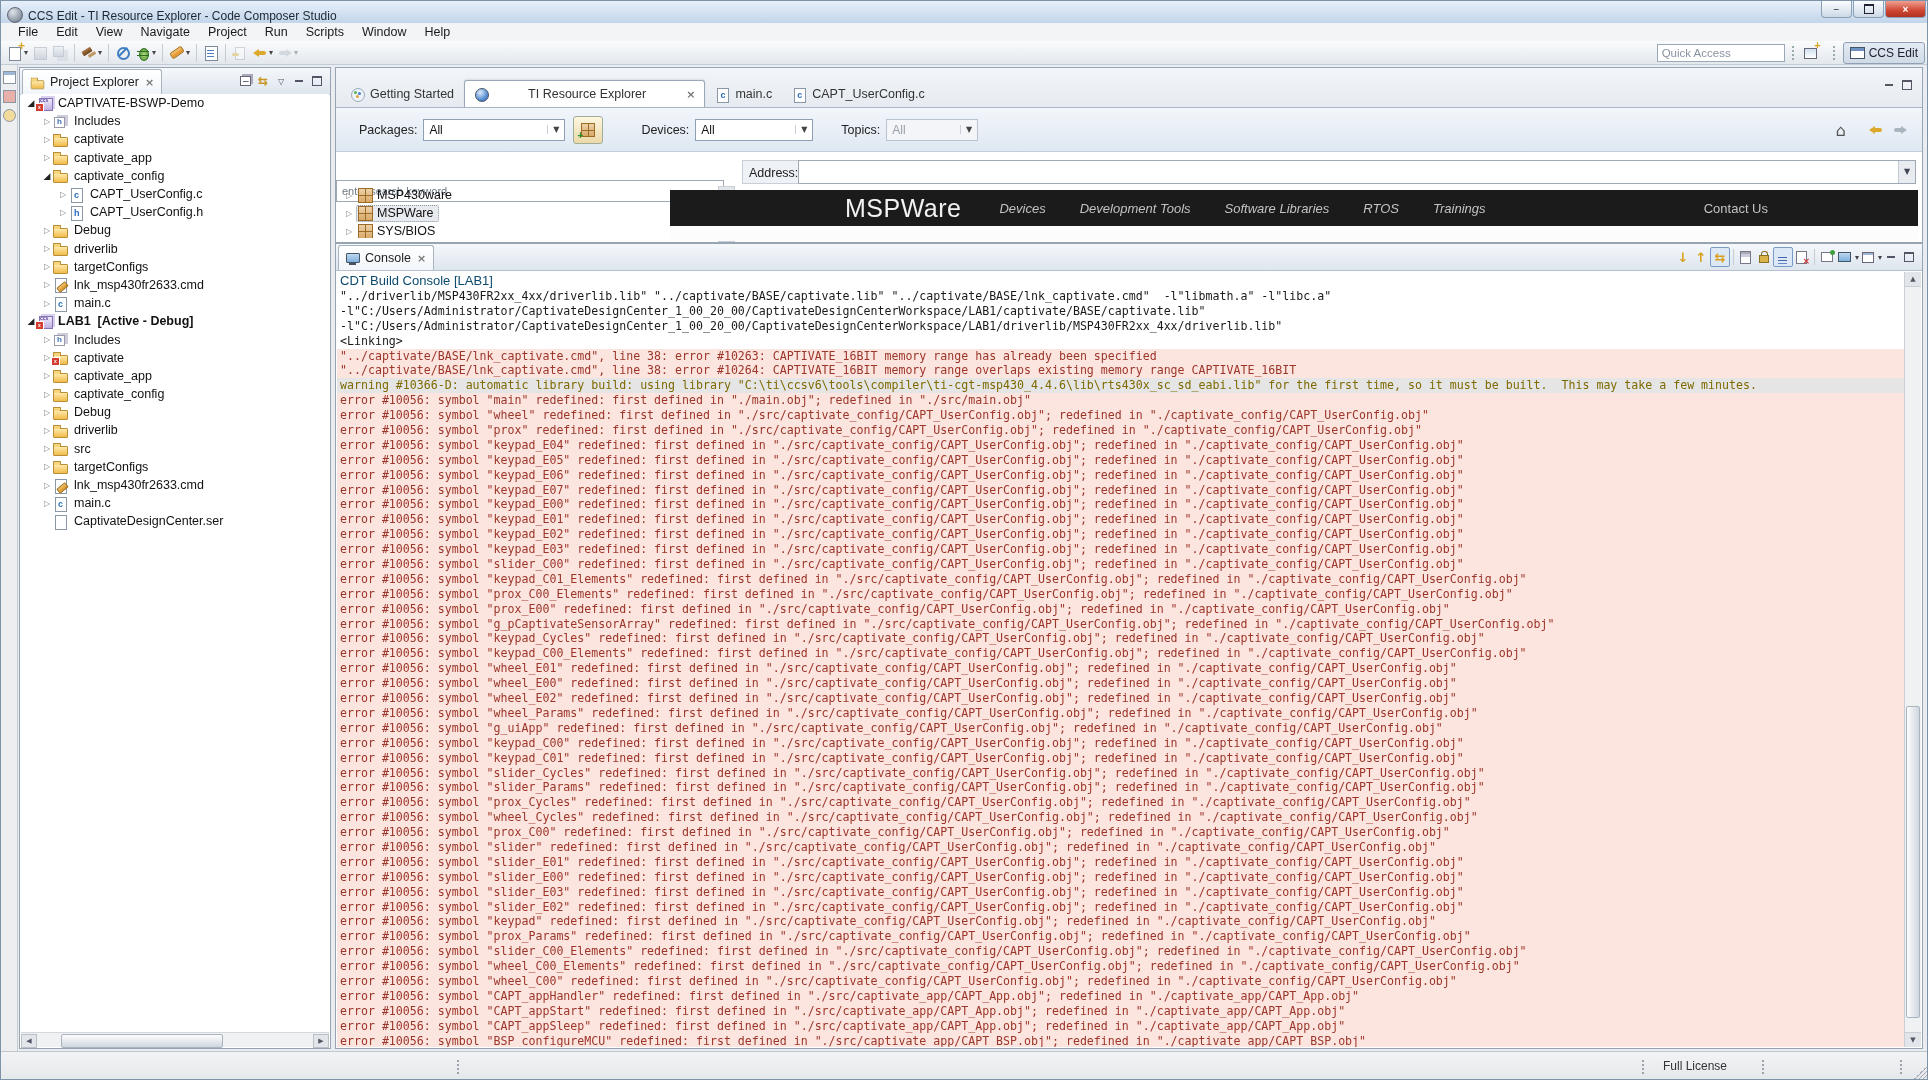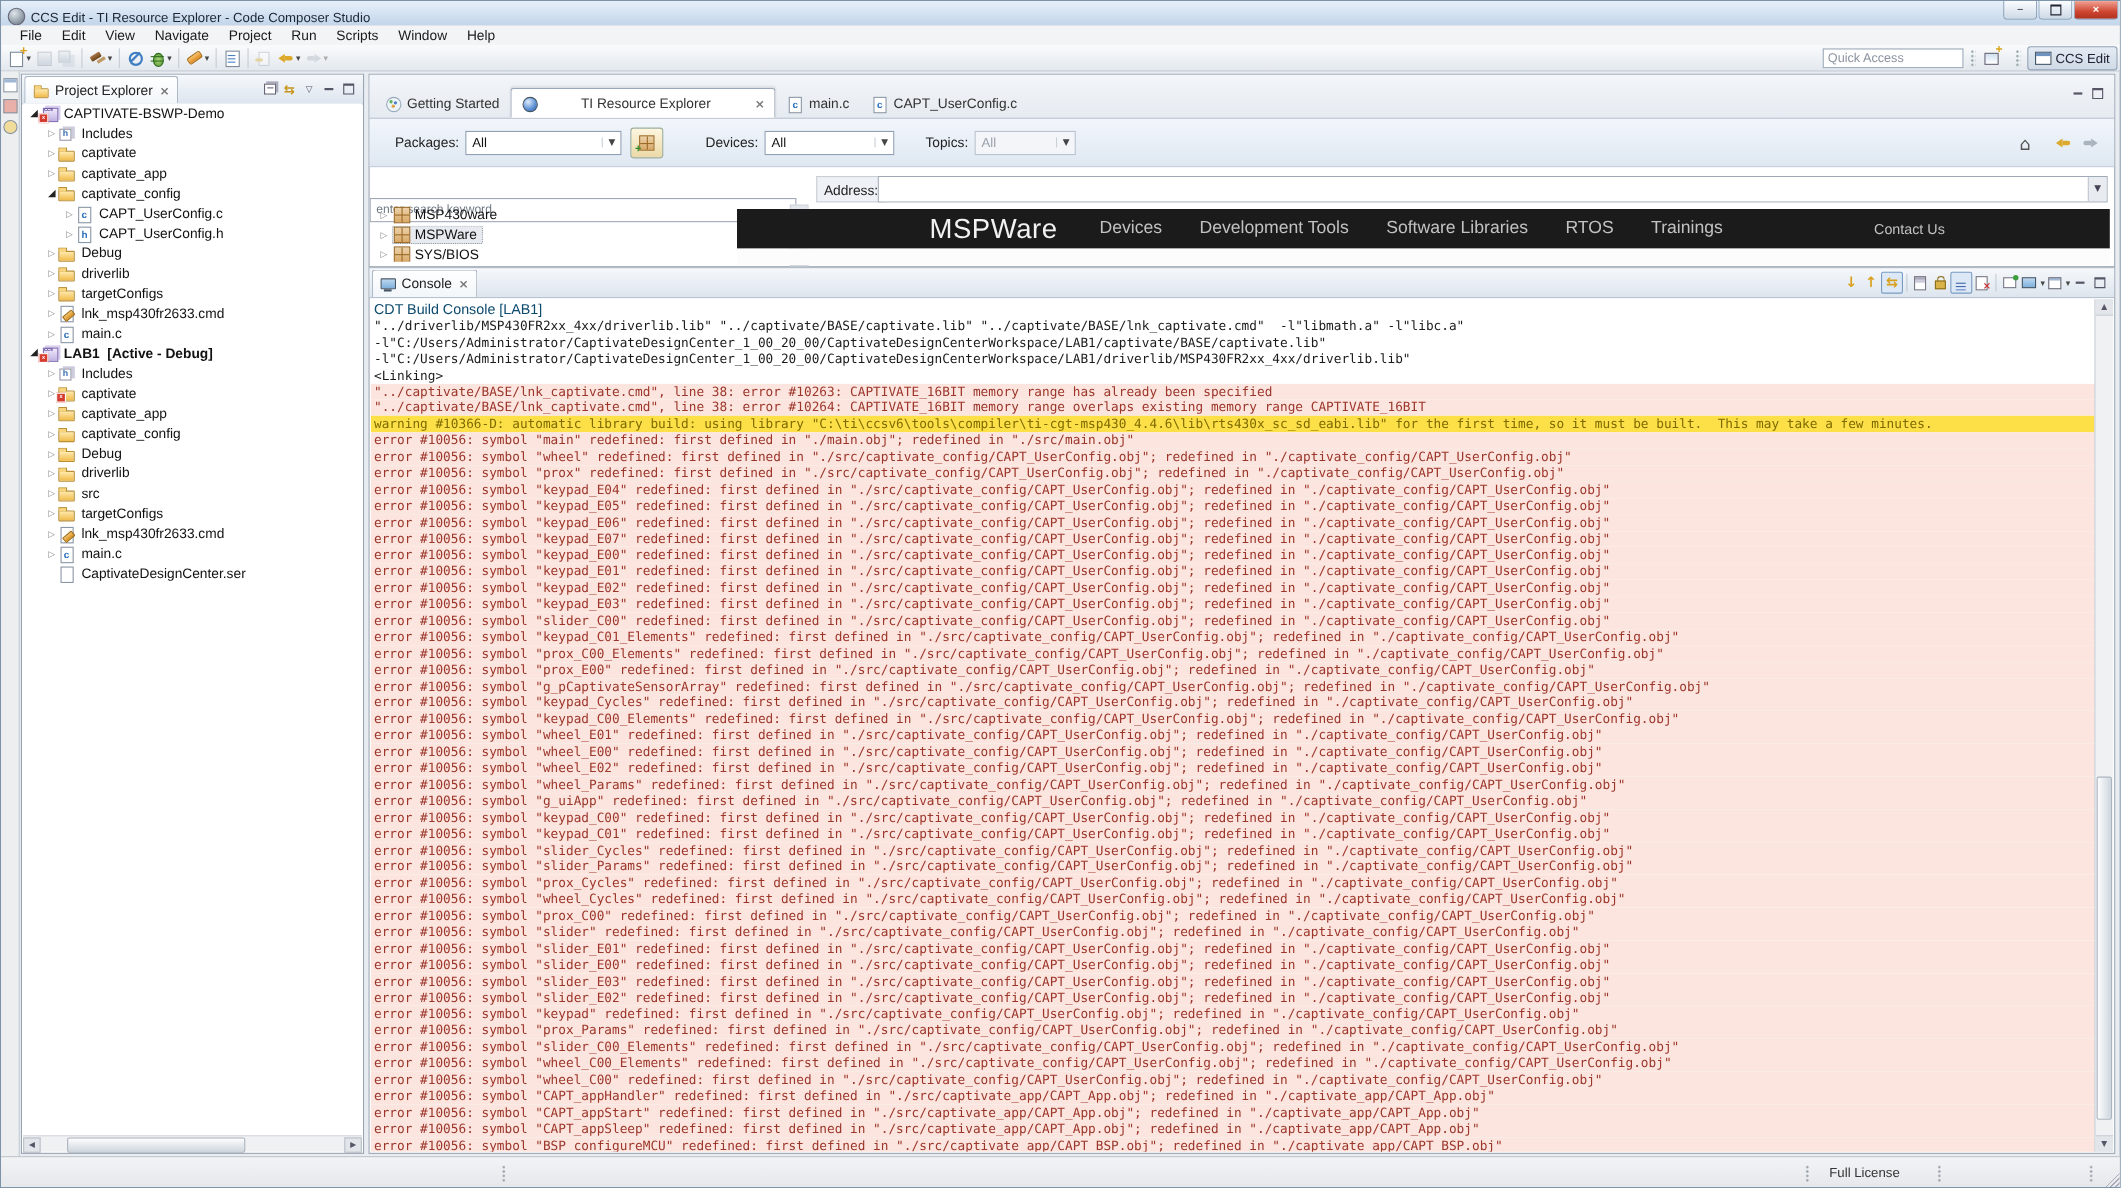--- a/index.html
+++ b/index.html
@@ -134,30 +134,30 @@
   .re-vscroll{position:absolute;left:382px;top:118px;width:15px;height:54px;background:#f0f1f3;border:1px solid #c9cfd6;}
   .re-vscroll .up{position:absolute;top:0;left:0;right:0;height:12px;font-size:7px;text-align:center;line-height:12px;color:#556;background:#e2e5e9;border-bottom:1px solid #c9cfd6;font-family:"DejaVu Sans",sans-serif;}
   .re-vscroll .down{position:absolute;bottom:0;left:0;right:0;height:12px;font-size:7px;text-align:center;line-height:12px;color:#556;background:#e2e5e9;border-top:1px solid #c9cfd6;font-family:"DejaVu Sans",sans-serif;}
   .addr-label{position:absolute;left:406px;top:92px;height:24px;line-height:24px;font-size:12.5px;color:#222;background:#eef1f5;padding:0 6px;border:1px solid #c9cfd6;box-sizing:border-box;}
   .addr-combo{position:absolute;left:462px;top:92px;right:6px;height:24px;border:1px solid #9fa9b6;background:#fff;box-sizing:border-box;}
   .addr-input{position:absolute;left:0;top:0;right:16px;height:22px;border:none;outline:none;font-size:12px;padding:0 4px;}
   .addr-arrow{position:absolute;right:0;top:0;width:16px;height:22px;background:#e8ebef;border-left:1px solid #c0c8d2;text-align:center;font-size:8px;line-height:22px;color:#445;font-family:"DejaVu Sans",sans-serif;}
   .banner{position:absolute;left:334px;top:122px;right:4px;height:36px;background:#1b1b1b;display:flex;align-items:center;color:#c9c9c9;}
   .brand{margin-left:175px;font-size:25px;color:#f2f2f2;letter-spacing:.5px;}
   .bnav{margin-left:38px;display:flex;align-items:center;}
-  .bnav-item{font-size:16px;color:#c2c2c2;margin-right:34px;}
+  .bnav-item{font-size:13px;color:#c2c2c2;margin-right:34px;font-style:italic;}
   .contact{margin-left:auto;margin-right:150px;font-size:13px;color:#c2c2c2;}
   .browser-white{position:absolute;left:334px;top:158px;right:4px;bottom:1px;background:#fcfcfc;}
   
   .console{left:334px;top:242px;width:1588px;height:806px;}
   .con-body{position:absolute;left:1px;right:17px;top:28px;bottom:1px;background:#fff;overflow:hidden;}
   .con-title{font-size:13px;color:#0c4a6e;height:17px;line-height:17px;padding-left:3px;}
   .con-line{height:14.9px;line-height:14.9px;font-family:"DejaVu Sans Mono",monospace;font-size:11.6px;white-space:pre;padding-left:3px;color:#1a1a1a;}
   .k-error{color:#9c352a;background:#fbe5de;}
-  .k-warning{color:#7e6a00;background:#fde047;}
+  .k-warning{color:#7e6a00;background:#e5e5e5;}
   .con-vscroll{position:absolute;right:1px;top:28px;width:16px;bottom:1px;background:#f0f1f3;border-left:1px solid #c9cfd6;}
   .con-vscroll .up{position:absolute;top:0;left:0;right:0;height:14px;background:#e2e5e9;border-bottom:1px solid #c9cfd6;text-align:center;font-size:7px;line-height:14px;color:#556;font-family:"DejaVu Sans",sans-serif;}
   .con-vscroll .down{position:absolute;bottom:0;left:0;right:0;height:14px;background:#e2e5e9;border-top:1px solid #c9cfd6;text-align:center;font-size:7px;line-height:14px;color:#556;font-family:"DejaVu Sans",sans-serif;}
   .con-vscroll .thumb{position:absolute;left:1px;right:1px;top:56%;height:40%;background:linear-gradient(90deg,#fdfdfd,#cfd6de);border:1px solid #aab4bf;border-radius:2px;}
   .ico-monitor{width:14px;height:13px;position:relative;margin-right:5px;}
   .ico-monitor::before{content:"";position:absolute;left:0;top:1px;width:12px;height:8px;border:1px solid #456;background:linear-gradient(#bcd8f0,#7fb0dd);border-radius:1px;}
   .ico-monitor::after{content:"";position:absolute;left:3px;bottom:0;width:7px;height:2px;background:#456;}
   
   .ci-next-message::before{content:"↓";color:#d9a01e;font-weight:bold;font-size:13px;}
   .ci-previous-message::before{content:"↑";color:#d9a01e;font-weight:bold;font-size:13px;}

